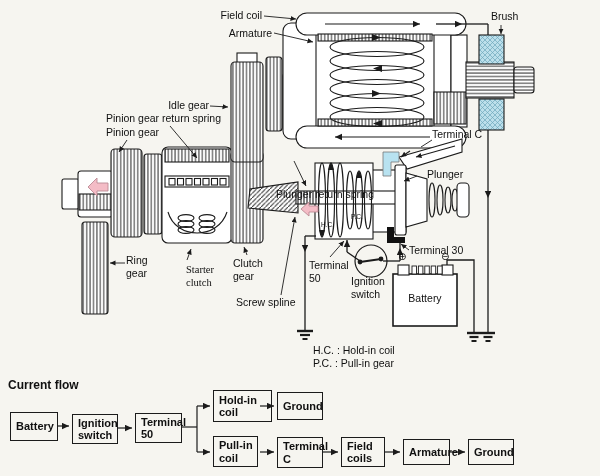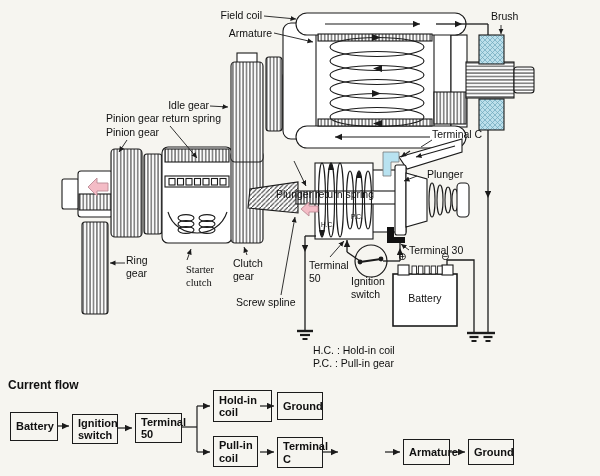--- a/index.html
+++ b/index.html
@@ -324,16 +324,18 @@
 switch</div>
 <div class="fb fb-terminal50">Terminal
 50</div>
 <div class="fb fb-holdin">Hold-in
 coil</div>
 <div class="fb fb-ground1">Ground</div>
 <div class="fb fb-pullin">Pull-in
 coil</div>
 <div class="fb fb-terminalc">Terminal
 C</div>
+<div class="fb fb-fieldcoils">Field
+coils</div>
 <div class="fb fb-armature">Armature</div>
 <div class="fb fb-ground2">Ground</div>
 
 </div>
 
 </body></html>

